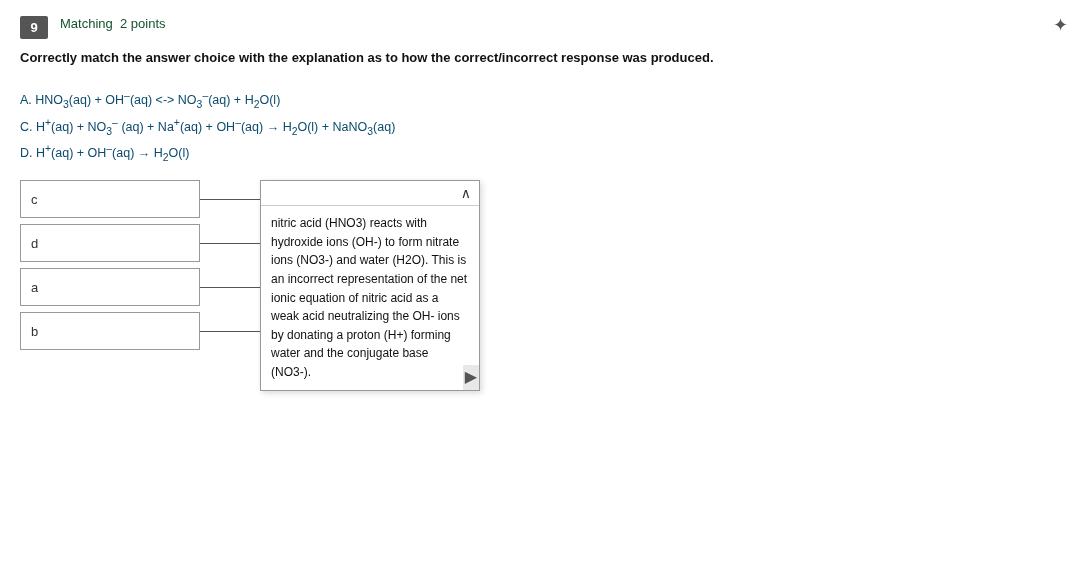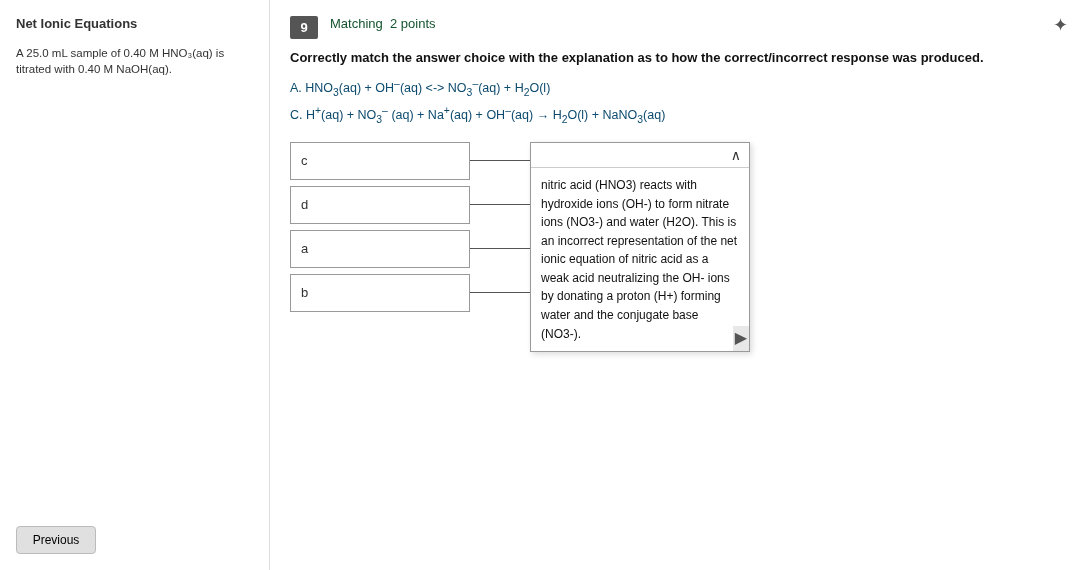--- a/index.html
+++ b/index.html
@@ -90,21 +90,21 @@
       font-size: 13px;
       font-weight: normal;
       color: #14532d;
     }
 
     .question-instruction {
       font-size: 13px;
       font-weight: bold;
       color: #111;
       line-height: 1.4;
-      margin-bottom: 8px;
+      margin-bottom: 20px;
     }
 
     .choices {
       font-size: 12.5px;
       line-height: 1.7;
       color: #0c4a6e;
       margin-bottom: 14px;
     }
 
     .choices p {
@@ -217,45 +217,40 @@
       font-size: 18px;
       color: #555;
       cursor: pointer;
     }
   </style>
 </head>
 <body>
 
 <div class="page-container">
 
-  <div class="sidebar">
-    <div class="sidebar-title">Net Ionic Equations</div>
-    <div class="sidebar-subtitle">A 25.0 mL sample of 0.40 M HNO₃(aq) is titrated with 0.40 M NaOH(aq).</div>
-    <div style="flex:1"></div>
-    <button class="previous-btn">Previous</button>
-  </div>
 
   <div class="main-content">
 
     <div class="pin-icon">✦</div>
 
     <div class="question-header">
       <div class="question-badge">9</div>
       <div class="question-meta">
         <span class="question-type">
           <span>Matching</span>&nbsp;&nbsp;<span>2 points</span>
         </span>
       </div>
     </div>
 
     <div class="question-instruction">Correctly match the answer choice with the explanation as to how the correct/incorrect response was produced.</div>
 
     <div class="choices">
       <p>A. HNO<sub>3</sub>(aq) + OH<sup>–</sup>(aq) &lt;-&gt; NO<sub>3</sub><sup>–</sup>(aq) + H<sub>2</sub>O(l)</p>
       <p>C. H<sup>+</sup>(aq) + NO<sub>3</sub><sup>–</sup> (aq) + Na<sup>+</sup>(aq) + OH<sup>–</sup>(aq) → H<sub>2</sub>O(l) + NaNO<sub>3</sub>(aq)</p>
+      <p>D. H<sup>+</sup>(aq) + OH<sup>–</sup>(aq) → H<sub>2</sub>O(l)</p>
     </div>
 
     <div class="matching-area">
 
       <div class="match-left">
 
         <div class="match-row">
           <div class="match-box">
             <span>c</span>
           </div>

